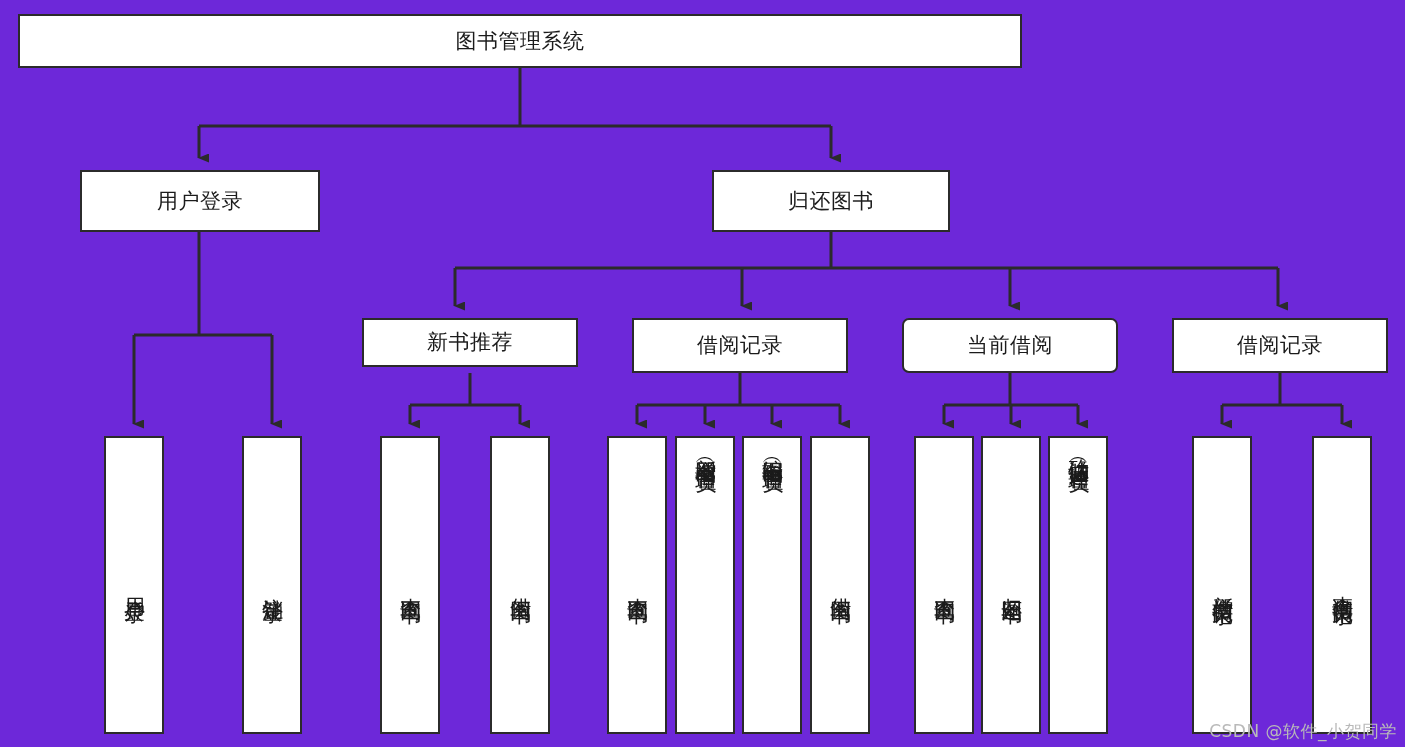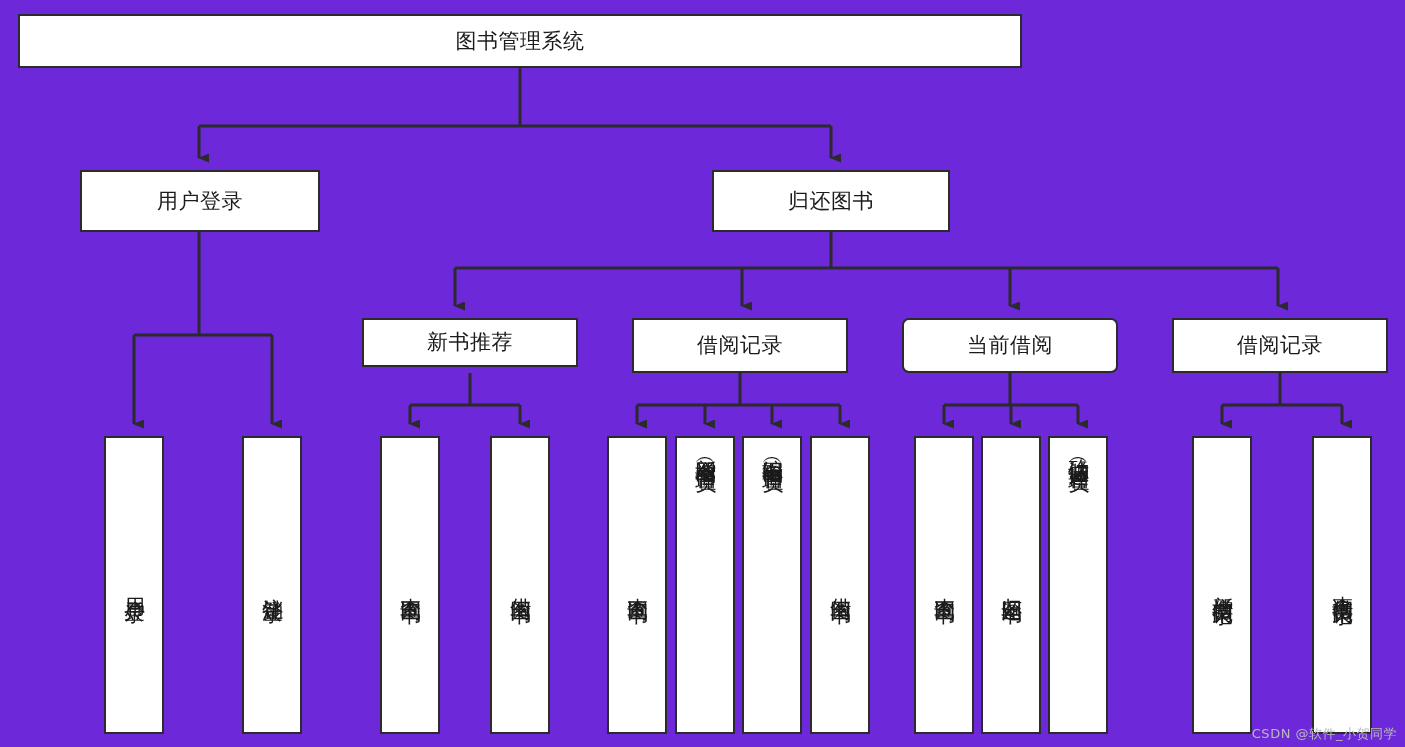--- a/index.html
+++ b/index.html
@@ -57,21 +57,21 @@
     white-space: nowrap;
   }
   .node-v.vcenter {
     align-items: center;
     padding-top: 0;
   }
   .watermark {
     position: absolute;
     right: 8px;
     bottom: 4px;
-    font-size: 13px;
+    font-size: 17px;
     color: #b9b9b9;
     z-index: 5;
     white-space: nowrap;
     letter-spacing: 0.5px;
   }
 </style>
 </head>
 <body>
 
 <div id="diagram-root">

